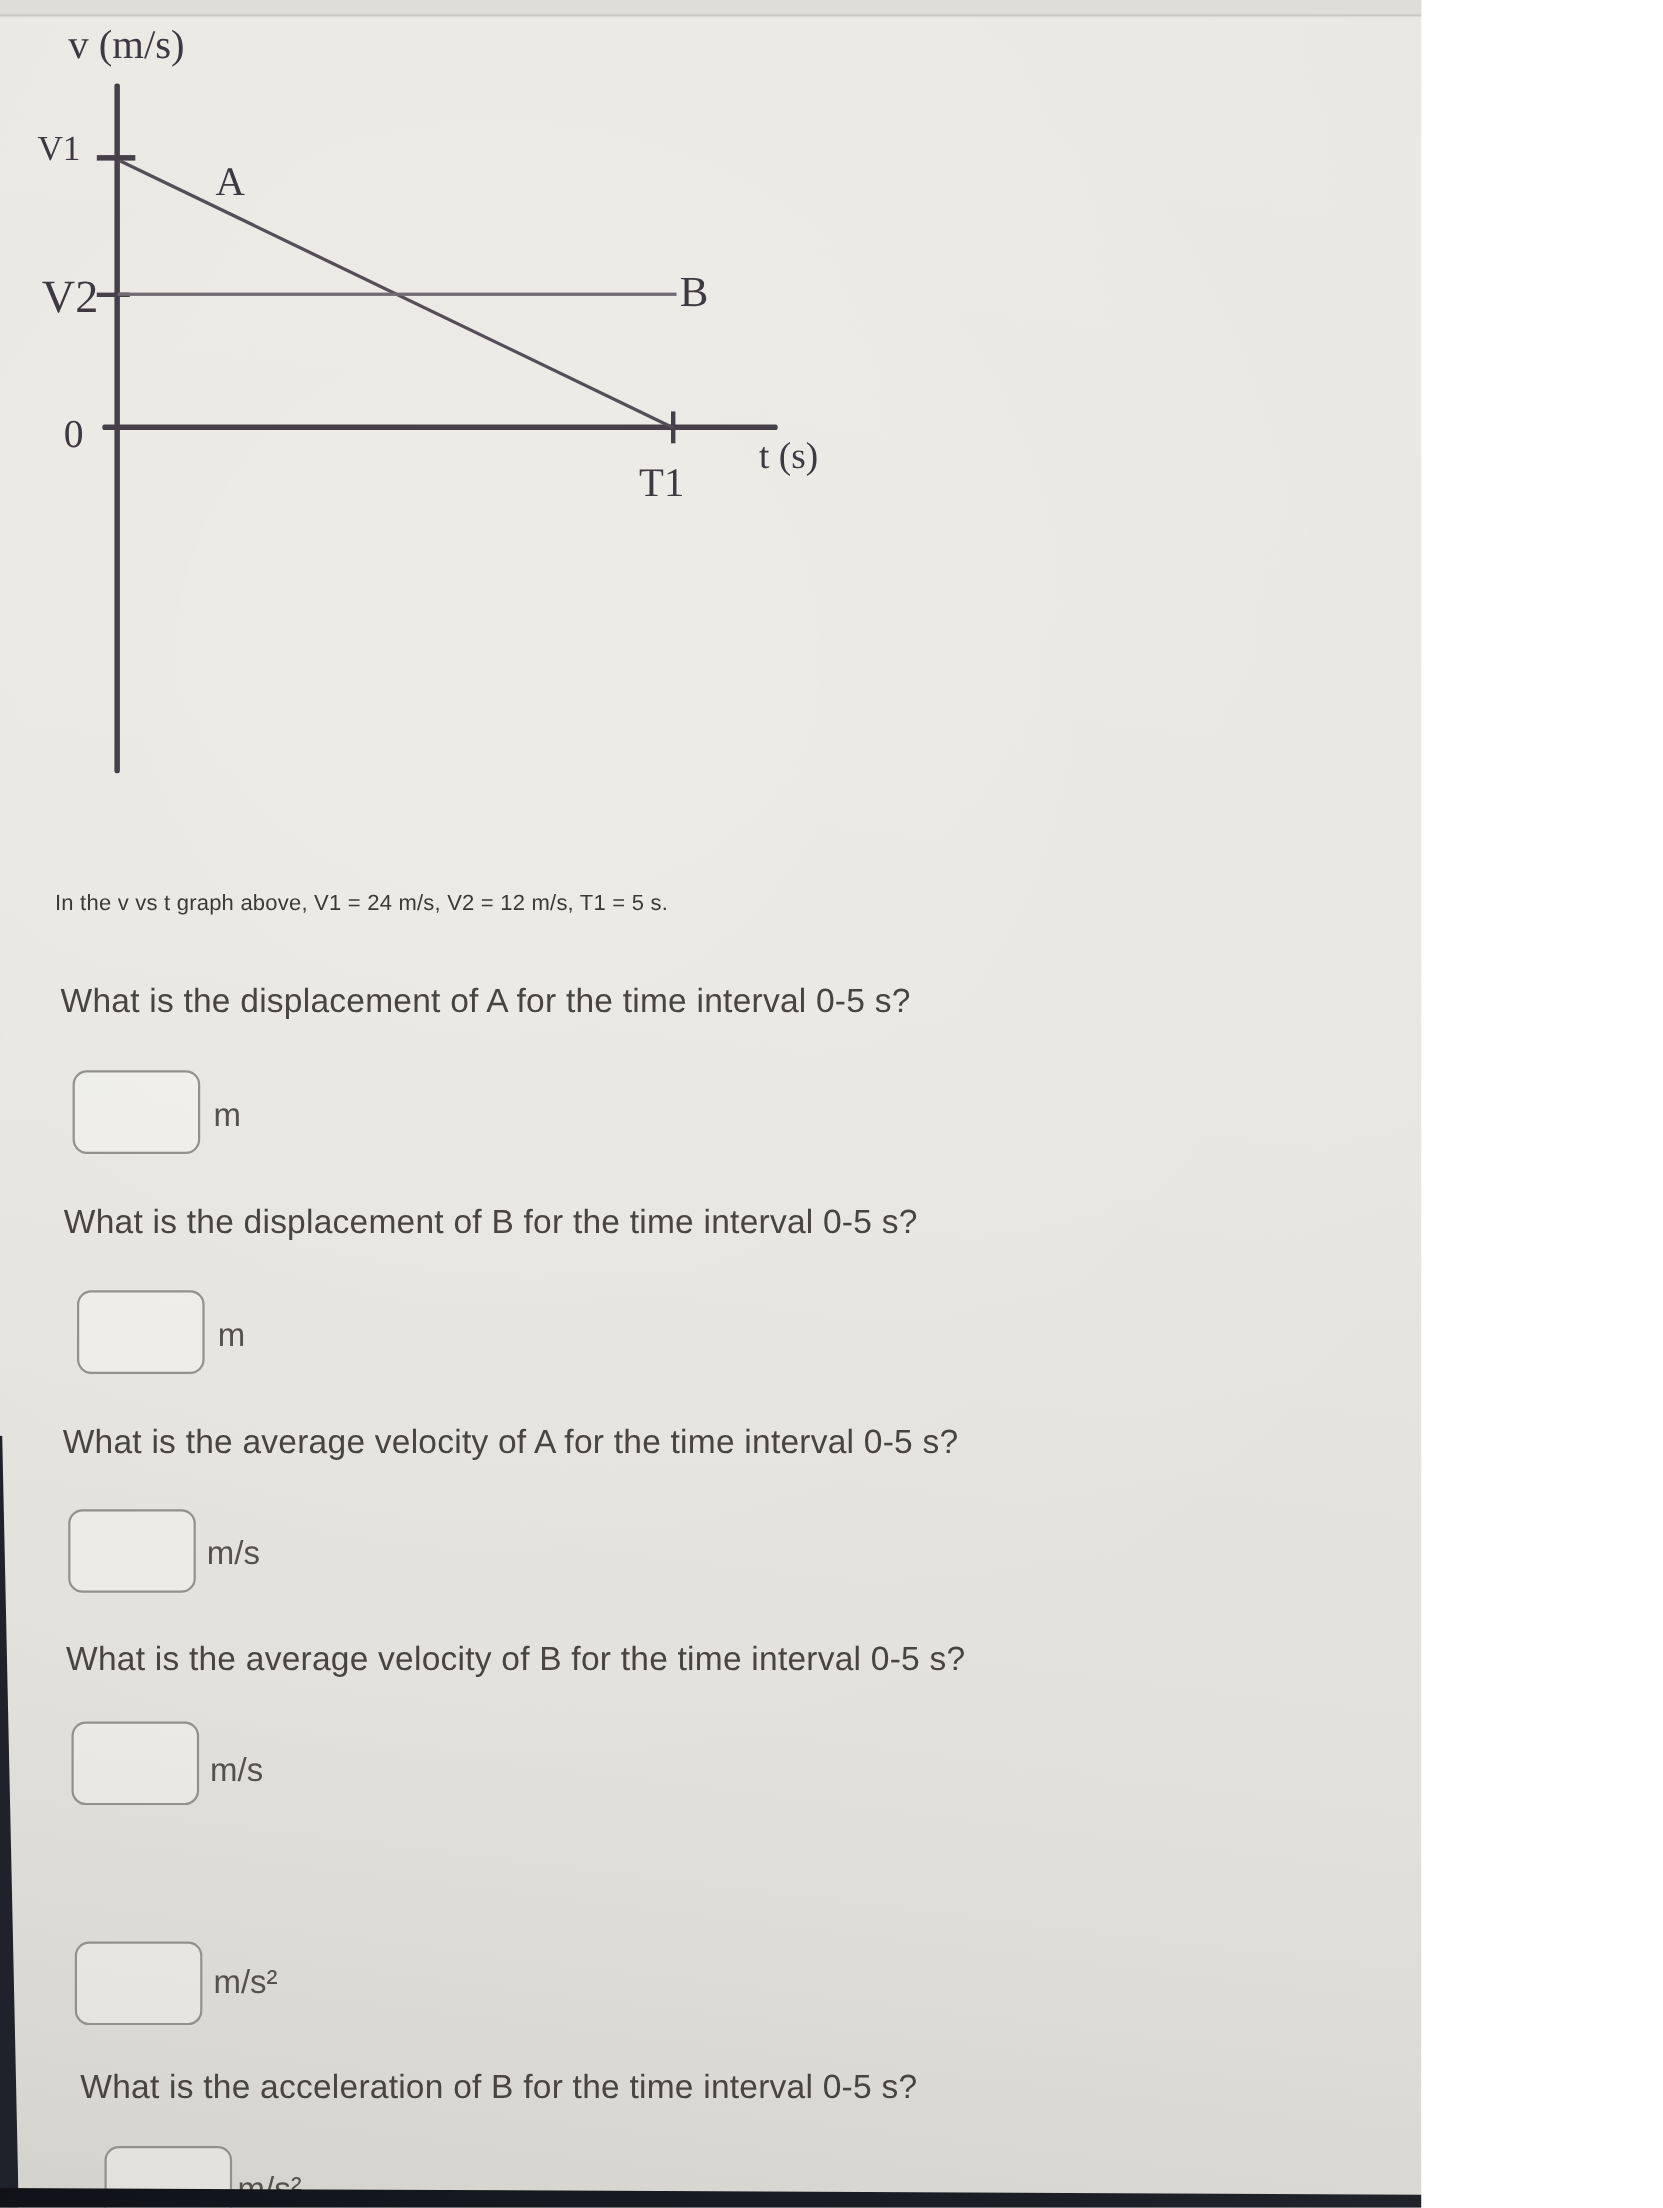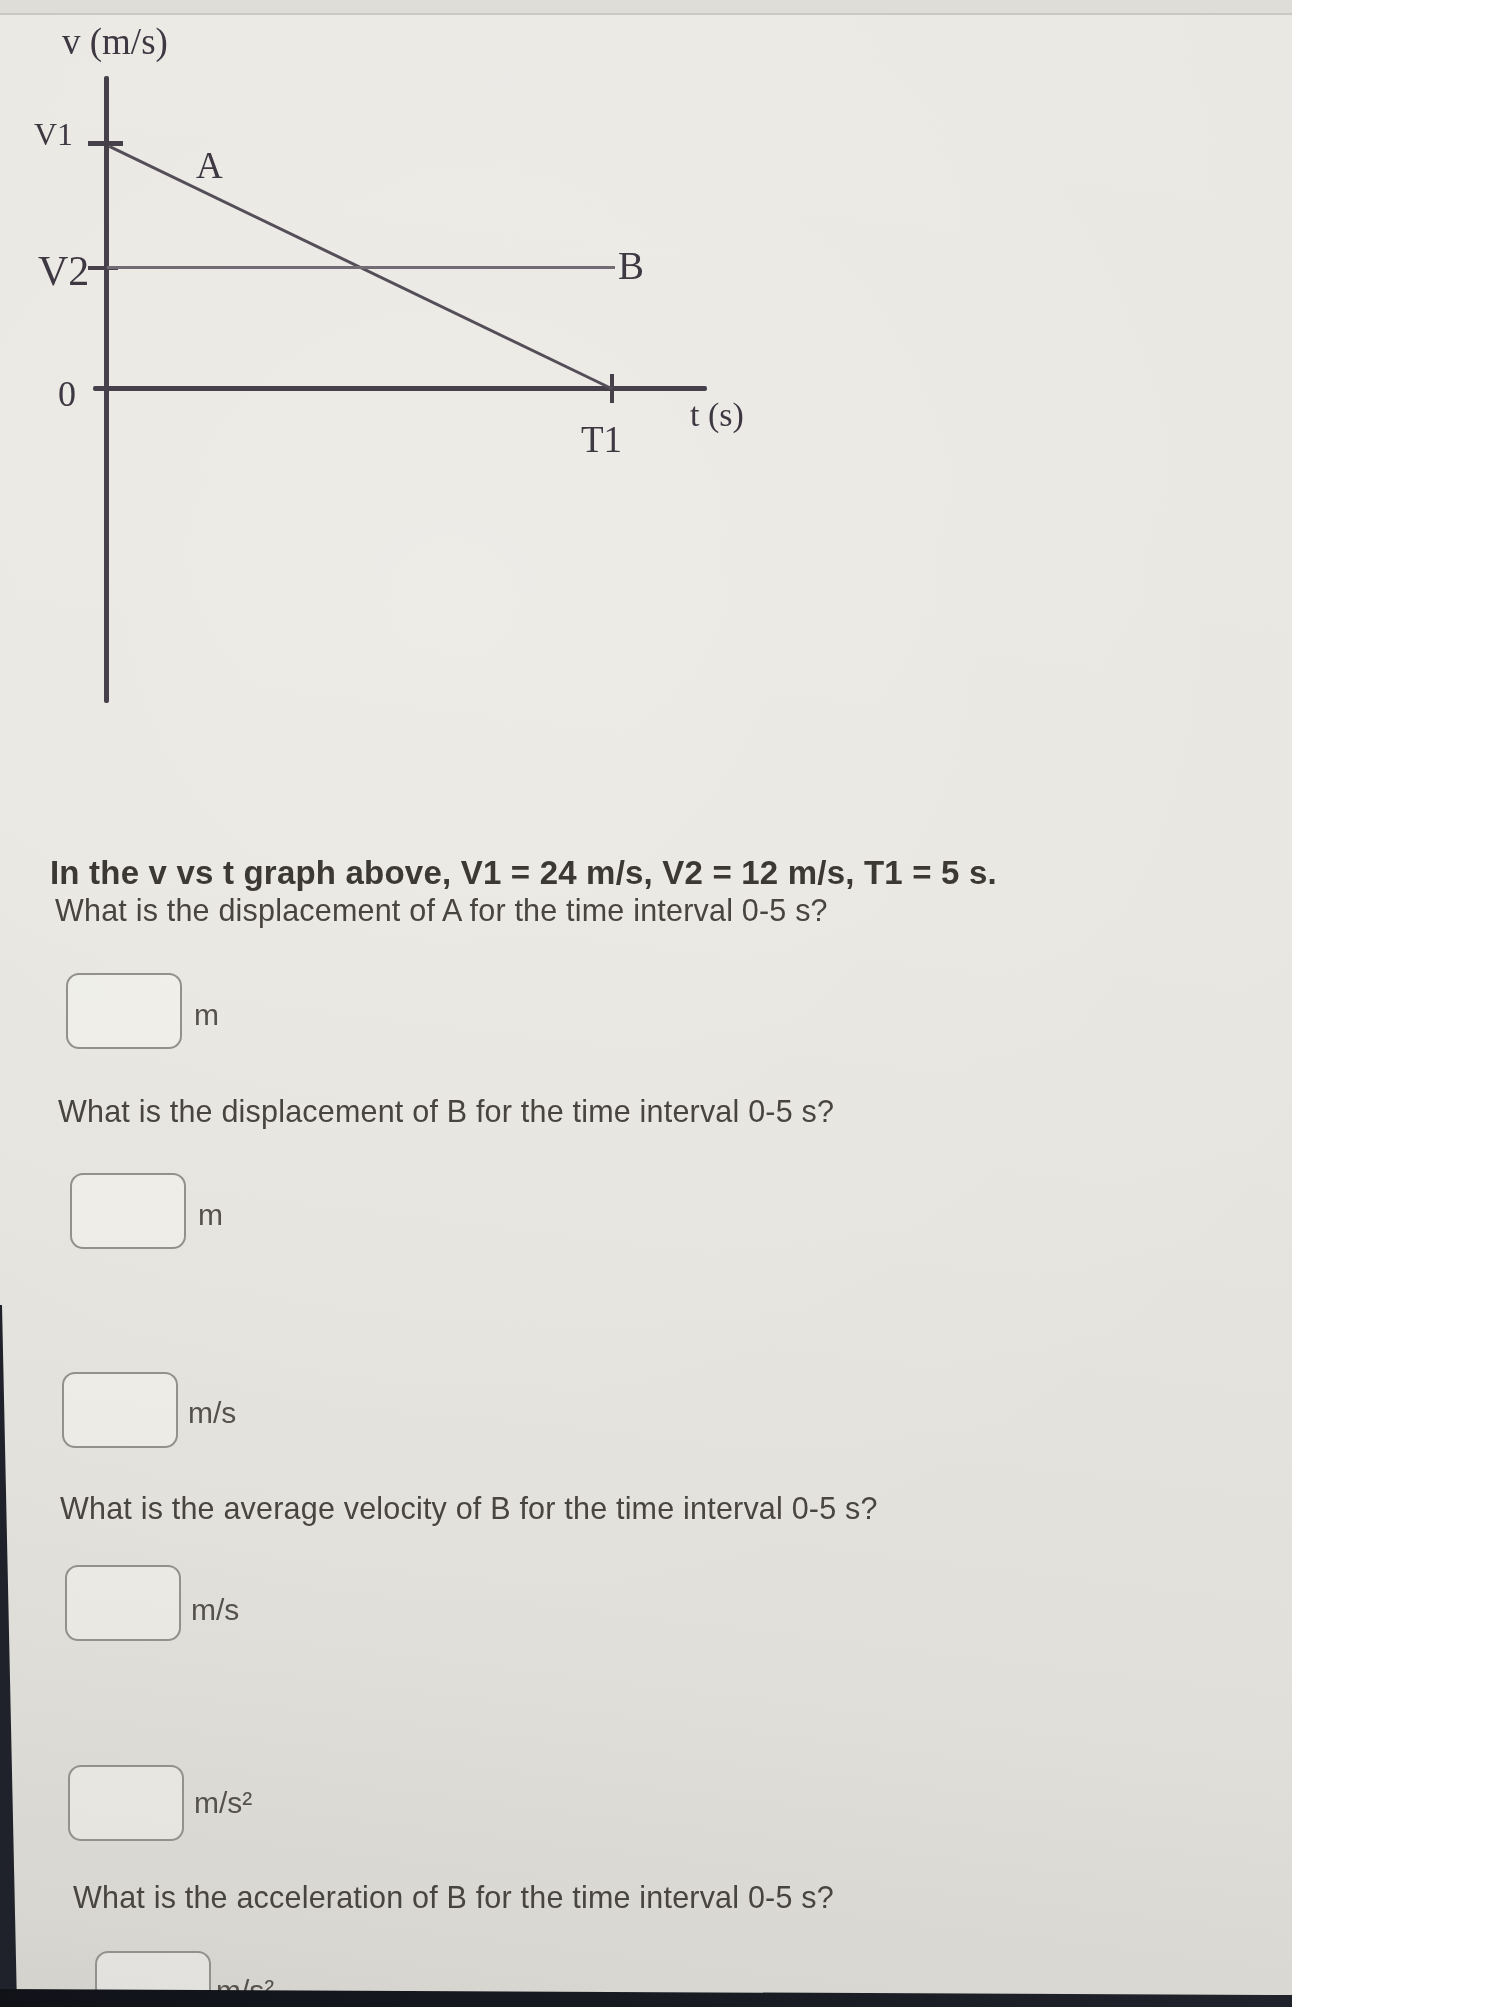--- a/index.html
+++ b/index.html
@@ -38,21 +38,21 @@
   .lbl-v2  { left: 38px;  top: 247px; font-size: 42px; }
   .lbl-0   { left: 58px;  top: 373px; font-size: 36px; }
   .lbl-a   { left: 196px; top: 144px; font-size: 37px; }
   .lbl-b   { left: 618px; top: 243px; font-size: 39px; }
   .lbl-t1  { left: 581px; top: 418px; font-size: 37px; }
   .lbl-ts  { left: 690px; top: 396px; font-size: 34px; }
 
   
   .intro {
     left: 50px; top: 810px; width: 1120px;
-    font-size: 33px; font-weight: 700; color: #3c3934; letter-spacing: .2px; margin-top: 44px;
+    font-size: 20px; font-weight: 400; color: #3c3934; letter-spacing: .2px;
   }
   .question { font-size: 30.5px; font-weight: 400; color: #48443e; letter-spacing: .2px; white-space: nowrap; }
   .q1 { left: 55px; top: 893px; }
   .q2 { left: 58px; top: 1094px; }
   .q3 { left: 57px; top: 1294px; }
   .q4 { left: 60px; top: 1491px; }
   .q5 { left: 65px; top: 1688px; }
   .q6 { left: 73px; top: 1880px; }
 
   .answer-box {
@@ -124,20 +124,21 @@
   <div class="abs intro">In the v vs t graph above, V1 = 24 m/s, V2 = 12 m/s, T1 = 5 s.</div>
 
   <div class="abs question q1">What is the displacement of A for the time interval 0-5 s?</div>
   <input class="answer-box b1" type="text" value="" style="">
   <div class="abs unit u1">m</div>
 
   <div class="abs question q2">What is the displacement of B for the time interval 0-5 s?</div>
   <input class="answer-box b2" type="text" value="" style="">
   <div class="abs unit u2">m</div>
 
+  <div class="abs question q3">What is the average velocity of A for the time interval 0-5 s?</div>
   <input class="answer-box b3" type="text" value="" style="">
   <div class="abs unit u3">m/s</div>
 
   <div class="abs question q4">What is the average velocity of B for the time interval 0-5 s?</div>
   <input class="answer-box b4" type="text" value="" style="">
   <div class="abs unit u4">m/s</div>
 
   <input class="answer-box b5" type="text" value="" style="">
   <div class="abs unit u5">m/s²</div>
 

